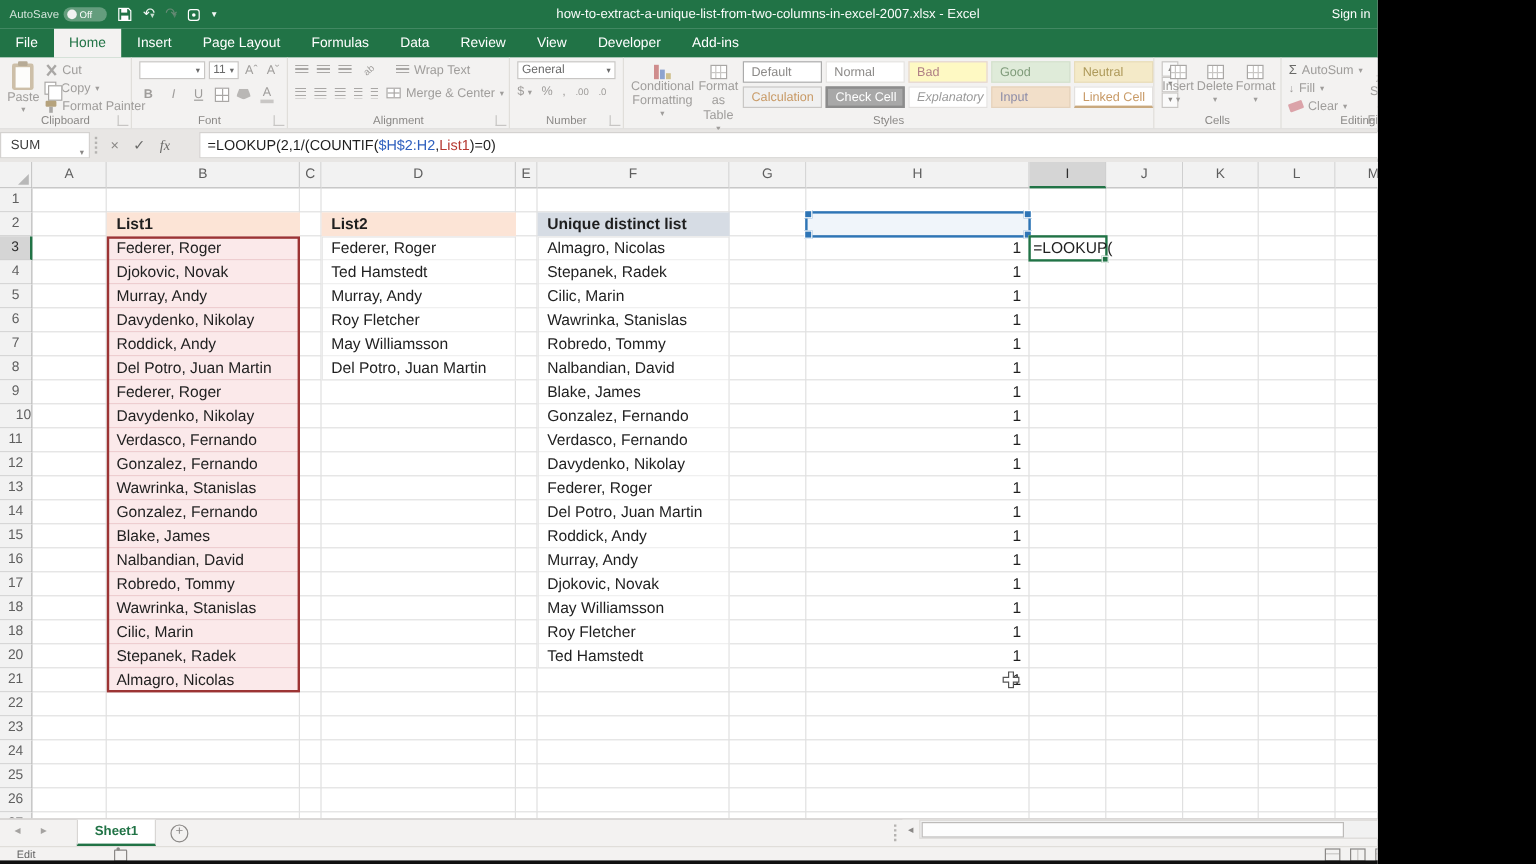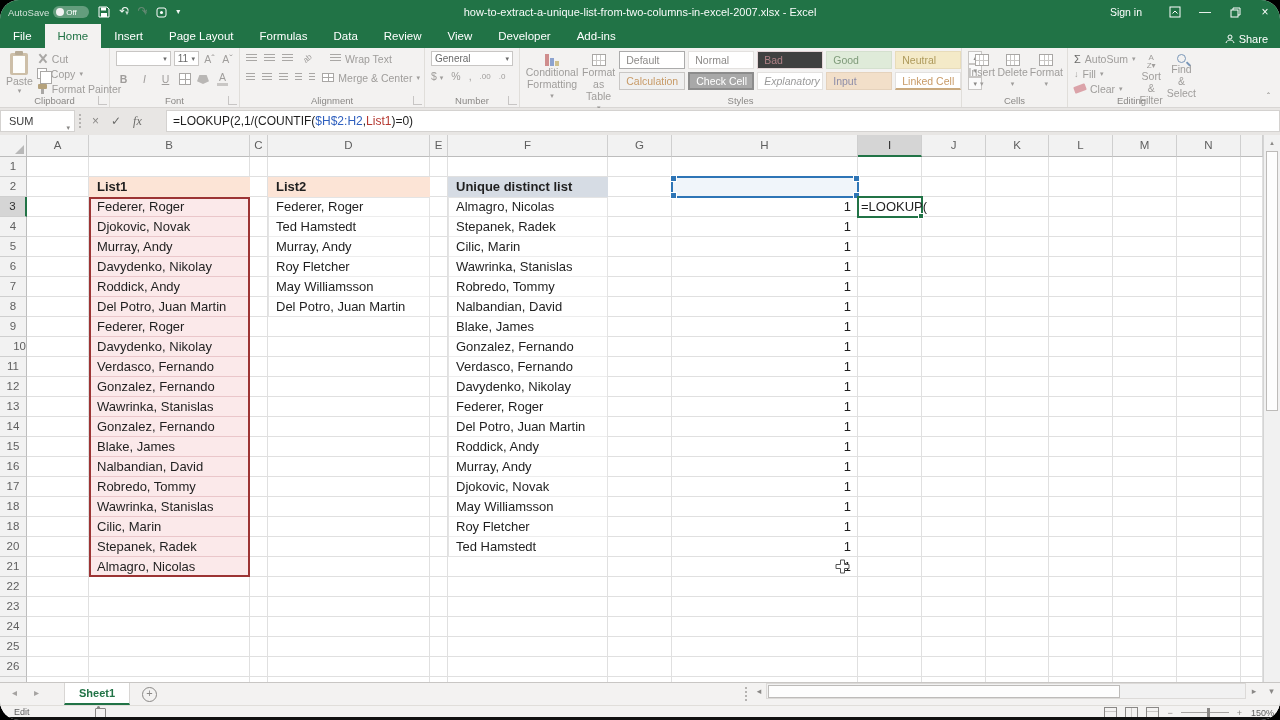--- a/index.html
+++ b/index.html
@@ -1,17 +1,17 @@
 <!DOCTYPE html>
 <html><head>
 <meta charset="utf-8">
 <style>
   html,body{margin:0;padding:0;background:#000;}
-  #app{position:relative;width:1280px;height:720px;overflow:hidden;
-       font-family:"Liberation Sans","DejaVu Sans",sans-serif;background:#fff;border-radius:19px;
+  #app{position:relative;width:1148px;height:720px;overflow:hidden;
+       font-family:"Liberation Sans","DejaVu Sans",sans-serif;background:#fff;
        --green:#217346;--red:#9C3434;--selblue:#2E75B6;--peach:#FCE4D6;--pink:#FBE9EA;--bluehead:#D6DCE4;
        -webkit-font-smoothing:antialiased;}
   
   .titlebar{position:absolute;left:0;top:0;width:1280px;height:24px;background:var(--green);color:#fff;}
   .qat{position:absolute;left:8px;top:0;height:24px;display:flex;align-items:center;gap:9px;}
   .autosave{display:flex;align-items:center;gap:4px;font-size:9.5px;color:rgba(255,255,255,.8);}
   .pill{width:30px;height:12px;border-radius:7px;background:rgba(255,255,255,.30);display:flex;align-items:center;gap:2px;padding:0 3px;}
   .knob{width:8px;height:8px;border-radius:50%;background:#f2f2f2;}
   .pilltxt{font-size:8px;color:#fff;}
   .qico{font-size:12px;line-height:24px;color:rgba(255,255,255,.95);}
@@ -61,21 +61,21 @@
       linear-gradient(#c9c7c5,#c9c7c5) 0 50%/100% 1px no-repeat,#fff;}
   .i-cf{width:14px;height:12px;background:
       linear-gradient(#cf8d8d,#cf8d8d) 0 0/4px 12px no-repeat,
       linear-gradient(#8da3cf,#8da3cf) 5px 4px/4px 8px no-repeat,
       linear-gradient(#cfc08d,#cfc08d) 10px 7px/4px 5px no-repeat;}
   .vbtn{display:flex;flex-direction:column;align-items:center;font-size:10.5px;color:#9f9d9b;width:34px;line-height:12px;text-align:center;padding-top:3px;}
   .twol{width:52px;}
   .gallery{display:grid;grid-template-columns:repeat(5,66px);grid-auto-rows:18px;gap:3px;}
   .gcell{font-size:10.5px;line-height:16px;padding-left:6px;box-sizing:border-box;background:#fff;border:1px solid #e3e1df;color:#8c8a88;white-space:nowrap;overflow:hidden;}
   .g0{border:1px solid #ababab;}
-  .g2{background:#404040;color:#b08186;border-color:#e3d4d6;}
+  .g2{background:#fef9c3;color:#b08186;border-color:#e3d4d6;}
   .g3{background:#dfebd9;color:#7f9b7a;border-color:#d4e0ce;}
   .g4{background:#f4eac8;color:#ae9a5b;border-color:#e8dcba;}
   .g5{background:#f0f0f0;color:#c89a66;border-color:#c9c7c5;}
   .g6{background:#a8a8a8;color:#fff;border:2px solid #8c8c8c;line-height:14px;}
   .g7{font-style:italic;color:#9a9a9a;}
   .g8{background:#f2dfc9;color:#8d8da8;border-color:#e5d2bc;}
   .g9{color:#c89a66;border-bottom:2px solid #c9a97e;}
   .garr{display:flex;flex-direction:column;justify-content:space-between;height:39px;padding-left:3px;}
   .garr span{width:12px;height:11px;border:1px solid #c8c6c4;background:#fafafa;font-size:7px;color:#8a8886;text-align:center;line-height:11px;}
   .i-eraser{width:12px;height:7px;background:#dba3a9;border-radius:1px;transform:rotate(-20deg);}

